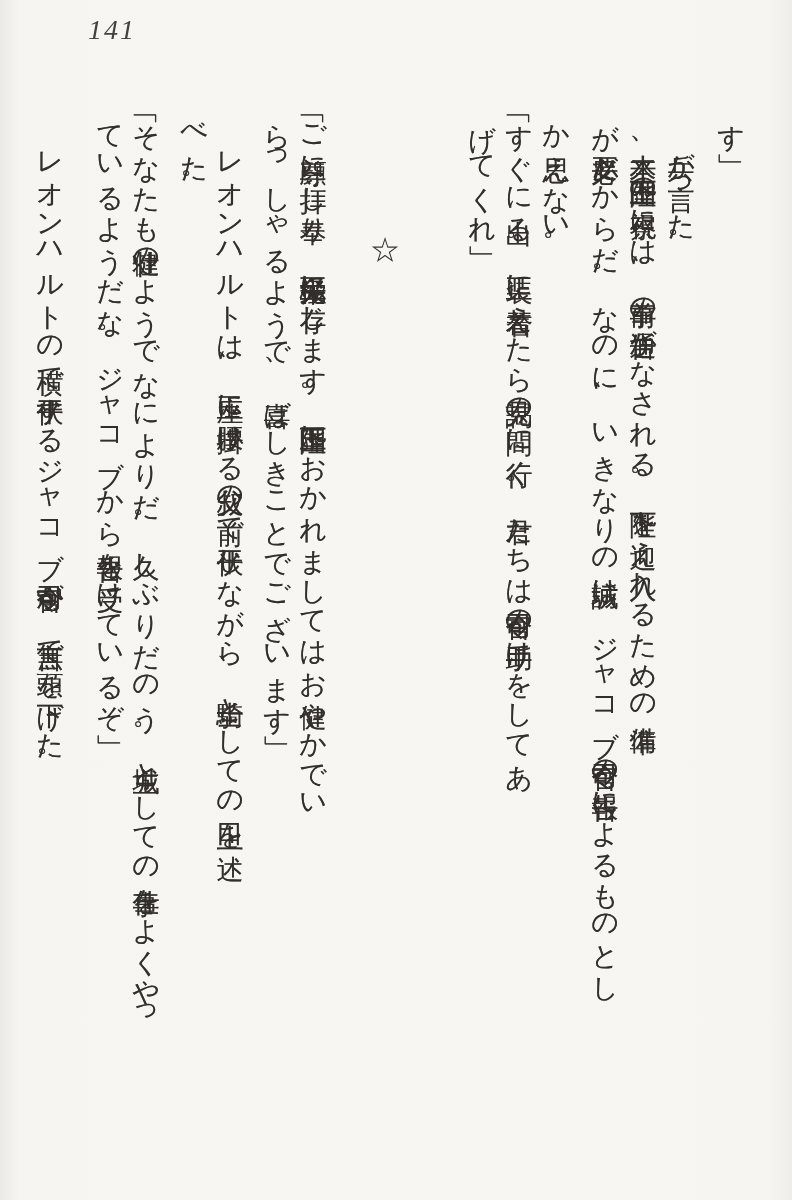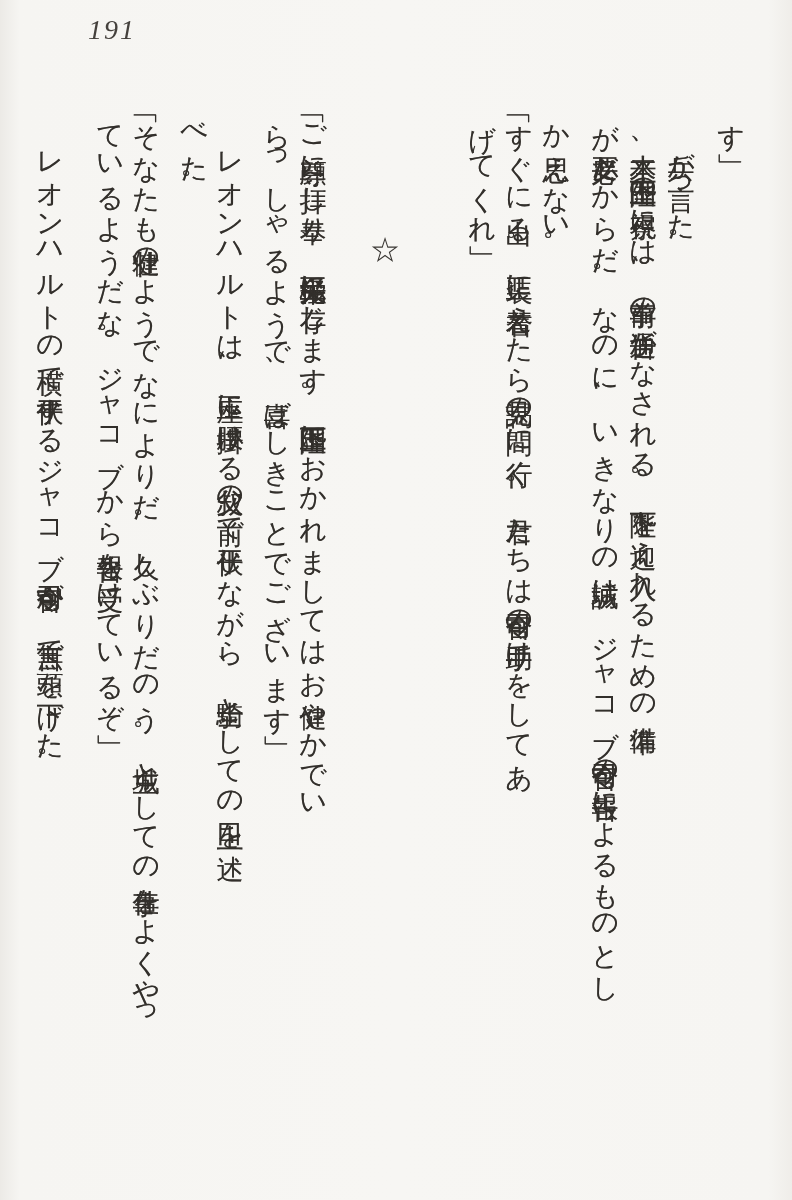--- a/index.html
+++ b/index.html
@@ -67,21 +67,21 @@
   .c-b4 { left: 175px; }
   .c-b5 { left: 127px; }
   .c-b6 { left: 91px;  }
   .c-b7 { left: 31px;  }
 </style>
 </head>
 <body>
 
 <div class="page">
 
-  <div class="page-number">191</div>
+  <div class="page-number">141</div>
 
   <div class="vcol c-a1">す」</div>
   <div class="vcol c-a2">　兵が言った。</div>
   <div class="vcol c-a3">　本来、国王陛下の視察には、事前の通告がなされる。陛下を迎え入れるための準備</div>
   <div class="vcol c-a4">が必要だからだ。なのに、いきなりの訪城は、ジャコブ司令官の報告によるものとし</div>
   <div class="vcol c-a5">か思えない。</div>
   <div class="vcol c-a6">「すぐに出る。正装に着替えたら謁見の間に行く。君たちは司令官の手助けをしてあ</div>
   <div class="vcol c-a7">げてくれ」</div>
 
   <div class="divider-col">

